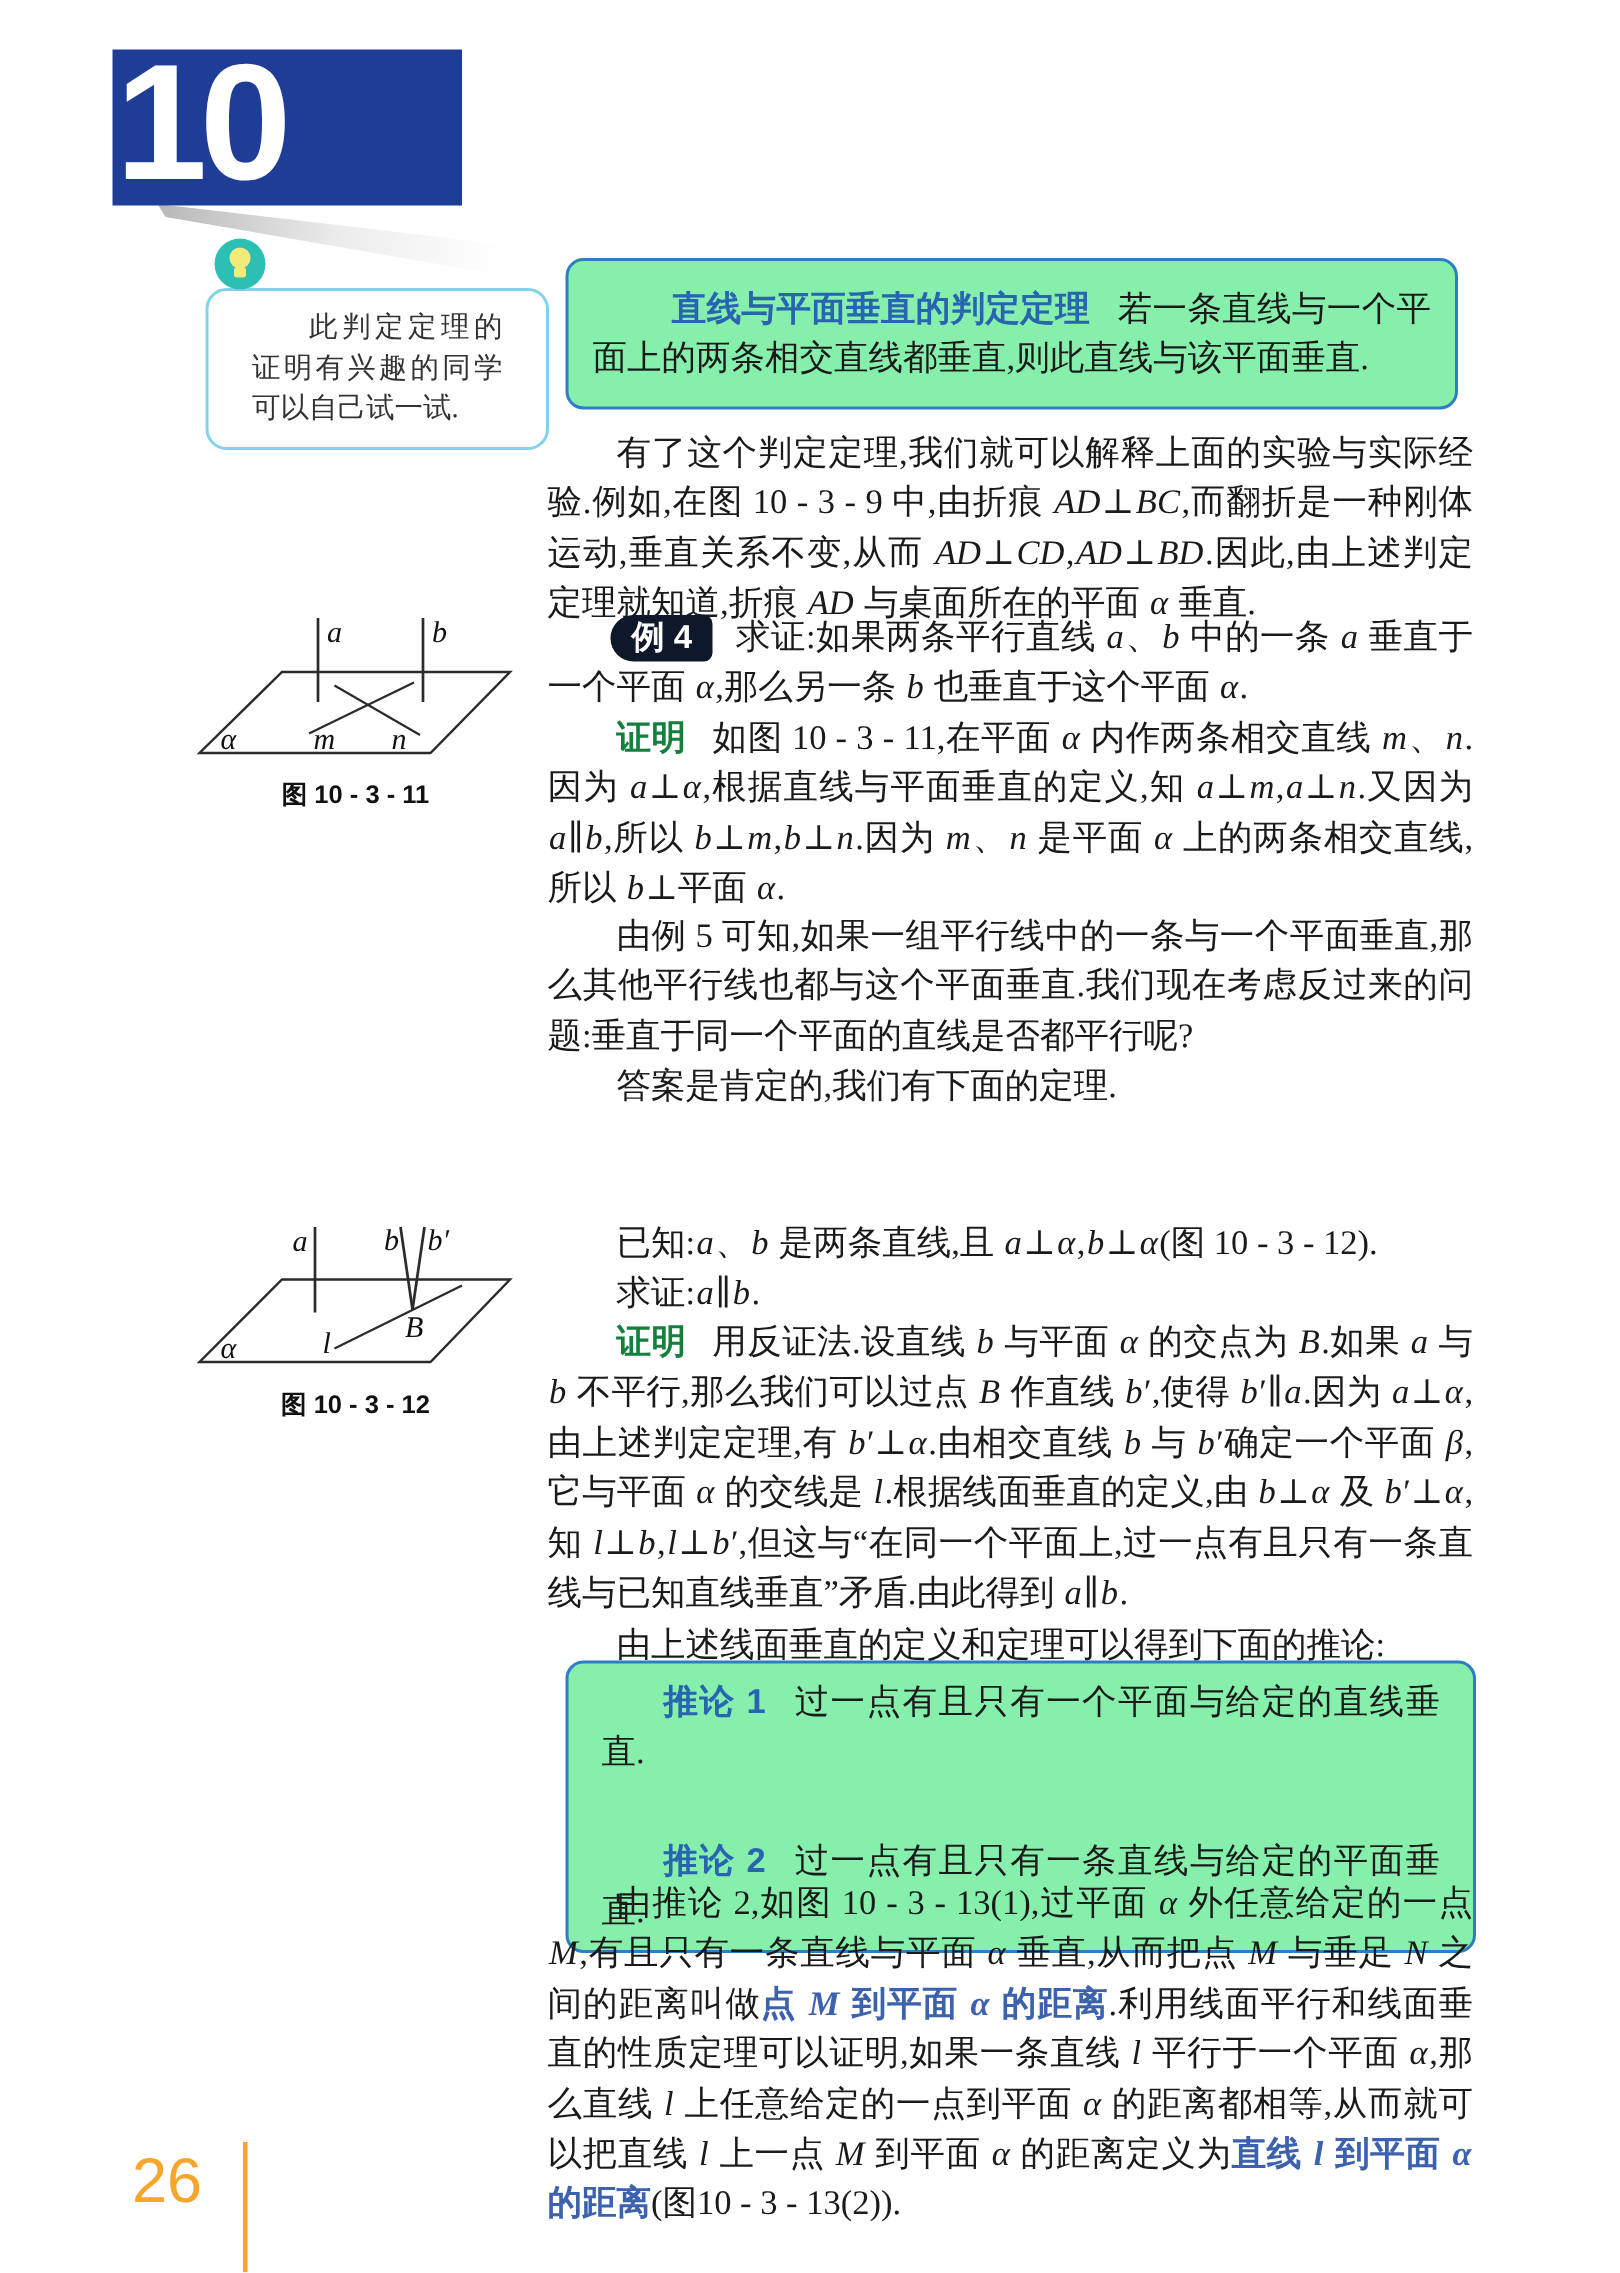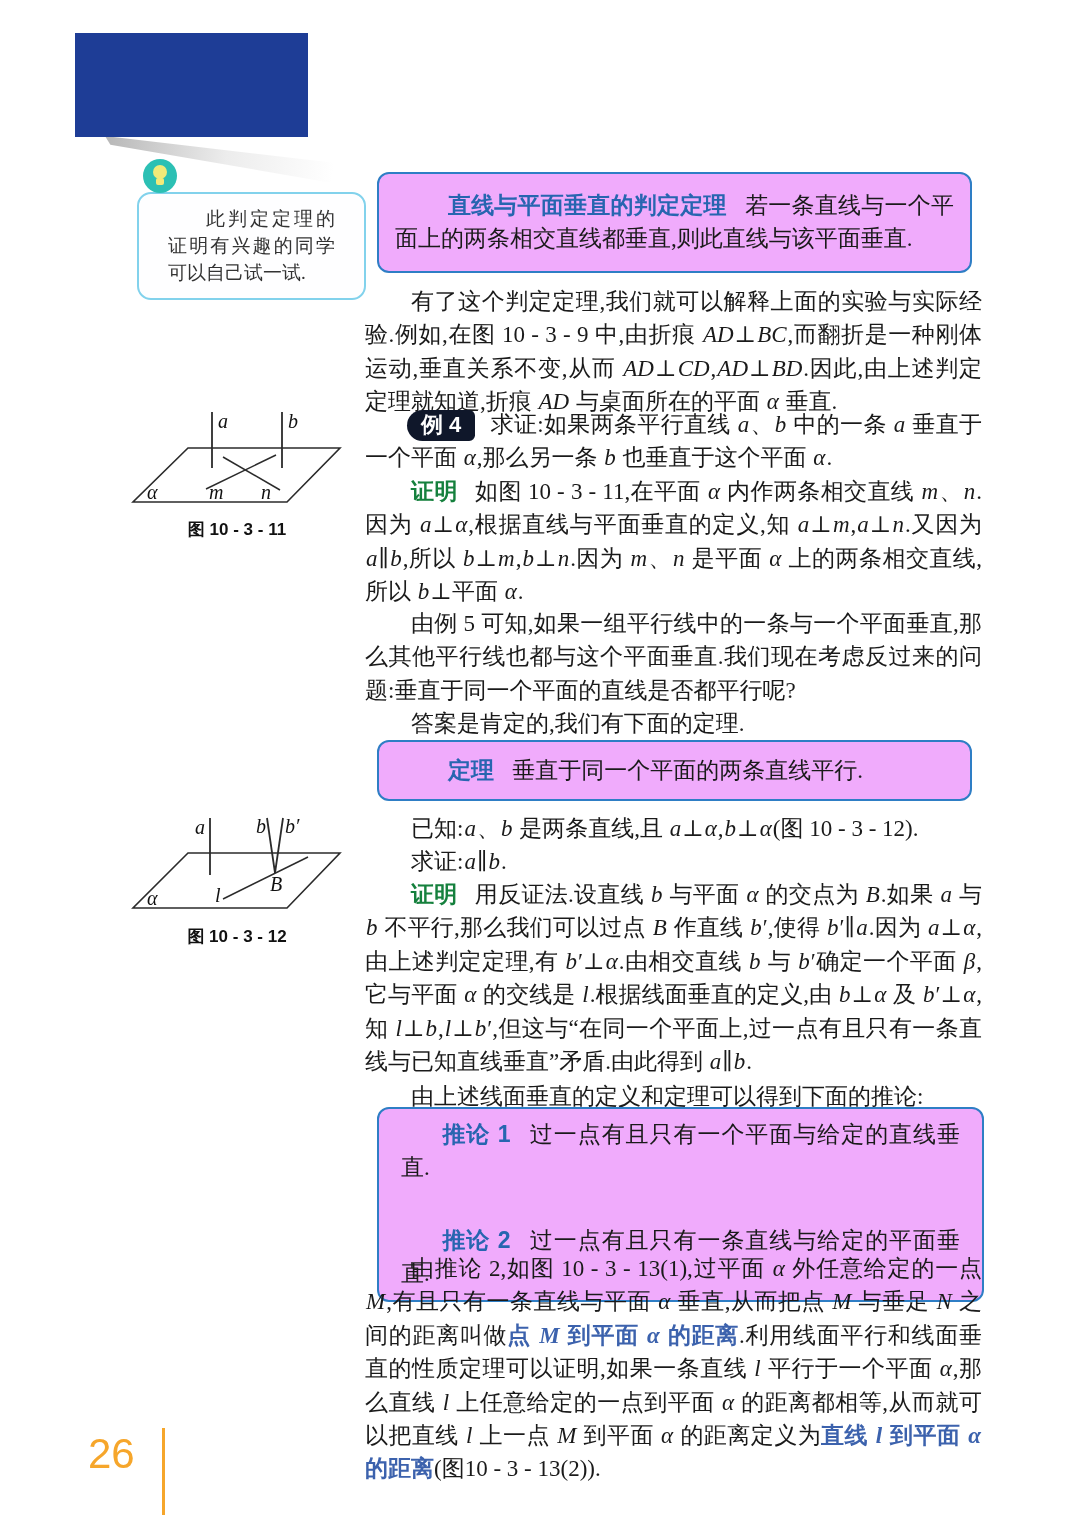--- a/index.html
+++ b/index.html
@@ -34,21 +34,21 @@
   .bulb-badge::after { content:""; position:absolute; left:13px; top:19px; width:8px; height:7px;
     background:#f2ea79; border-radius:2px; }
 
   
   .main-block { position:absolute; left:365px; width:617px; font-size:23px; line-height:33.4px;
     text-align:justify; }
   .main-block p { margin:0; text-indent:2em; }
   i { font-style:italic; padding:0 1px; }
 
   .theorem-box { position:absolute; left:377px; width:559px; border:2.5px solid #2e7ec5; border-radius:12px;
-    background:#f0abfc; font-size:23px; line-height:33.4px; text-align:justify; }
+    background:#86efac; font-size:23px; line-height:33.4px; text-align:justify; }
   .theorem-box p, .theorem-box div { margin:0; text-indent:2.3em; }
   .box-title { color:#2765b0; font-weight:bold; font-family:"Liberation Sans",sans-serif; margin-right:.8em; }
   .corollary-label { color:#2765b0; font-weight:bold; font-family:"Liberation Sans",sans-serif; margin-right:.8em; }
 
   .example-badge { display:inline-block; margin-left:42px; margin-right:15px; background:#0f172a; color:#fff;
     font-family:"Liberation Sans",sans-serif; font-weight:bold; font-size:22px; line-height:28px;
     padding:1px 14px 2px; border-radius:16px 6px 6px 16px; text-indent:0; vertical-align:baseline; }
   .proof-label { color:#15803d; font-family:"Liberation Sans",sans-serif; font-weight:bold; margin-right:.75em; }
   .term { color:#3c62ad; font-family:"Liberation Sans",sans-serif; font-weight:bold; }
   .term i { font-family:"Liberation Serif",serif; }
@@ -65,20 +65,21 @@
     font-size:42px; color:#f6a62b; }
   .footer-rule { position:absolute; left:162px; top:1428px; width:3px; height:87px; background:#f6a62b; }
 </style>
 </head>
 <body>
 
 <div class="page">
 
   <div class="header-shadow"></div>
   <div class="chapter-box"></div>
+  <div class="chapter-number">10</div>
 
   <div class="bubble">
     <p>此判定定理的证明有兴趣的同学可以自己试一试.</p>
   </div>
   <div class="bulb-badge"></div>
 
   <div class="figure" style="top:402px;">
     <svg width="228" height="110" viewBox="0 0 228 110">
       <polygon points="65,46 217,46 164,100 10,100" fill="none" stroke="#2b2b2b" stroke-width="1.6"></polygon>
       <line x1="89" y1="10" x2="89" y2="66" stroke="#2b2b2b" stroke-width="1.8"></line>
@@ -128,23 +129,20 @@
   </div>
 
   <div class="main-block" style="top:607px;">
     <p>由例 5 可知,如果一组平行线中的一条与一个平面垂直,那么其他平行线也都与这个平面垂直.我们现在考虑反过来的问题:垂直于同一个平面的直线是否都平行呢?</p>
   </div>
 
   <div class="main-block" style="top:707px;">
     <p>答案是肯定的,我们有下面的定理.</p>
   </div>
 
-  <div class="theorem-box" style="top:740px; padding:12px 16px;">
-    <p><span class="box-title">定理</span><span>垂直于同一个平面的两条直线平行.</span></p>
-  </div>
 
   <div class="main-block" style="top:812px;">
     <p>已知:<i>a</i>、<i>b</i> 是两条直线,且 <i>a</i>⊥<i>α</i>,<i>b</i>⊥<i>α</i>(图 10 - 3 - 12).</p>
   </div>
   <div class="main-block" style="top:845px;">
     <p>求证:<i>a</i>∥<i>b</i>.</p>
   </div>
 
   <div class="main-block" style="top:878px;">
     <p><span class="proof-label">证明</span><span>用反证法.设直线 <i>b</i> 与平面 <i>α</i> 的交点为 <i>B</i>.如果 <i>a</i> 与 <i>b</i> 不平行,那么我们可以过点 <i>B</i> 作直线 <i>b</i>′,使得 <i>b</i>′∥<i>a</i>.因为 <i>a</i>⊥<i>α</i>,由上述判定定理,有 <i>b</i>′⊥<i>α</i>.由相交直线 <i>b</i> 与 <i>b</i>′确定一个平面 <i>β</i>,它与平面 <i>α</i> 的交线是 <i>l</i>.根据线面垂直的定义,由 <i>b</i>⊥<i>α</i> 及 <i>b</i>′⊥<i>α</i>,知 <i>l</i>⊥<i>b</i>,<i>l</i>⊥<i>b</i>′,但这与“在同一个平面上,过一点有且只有一条直线与已知直线垂直”矛盾.由此得到 <i>a</i>∥<i>b</i>.</span></p>

